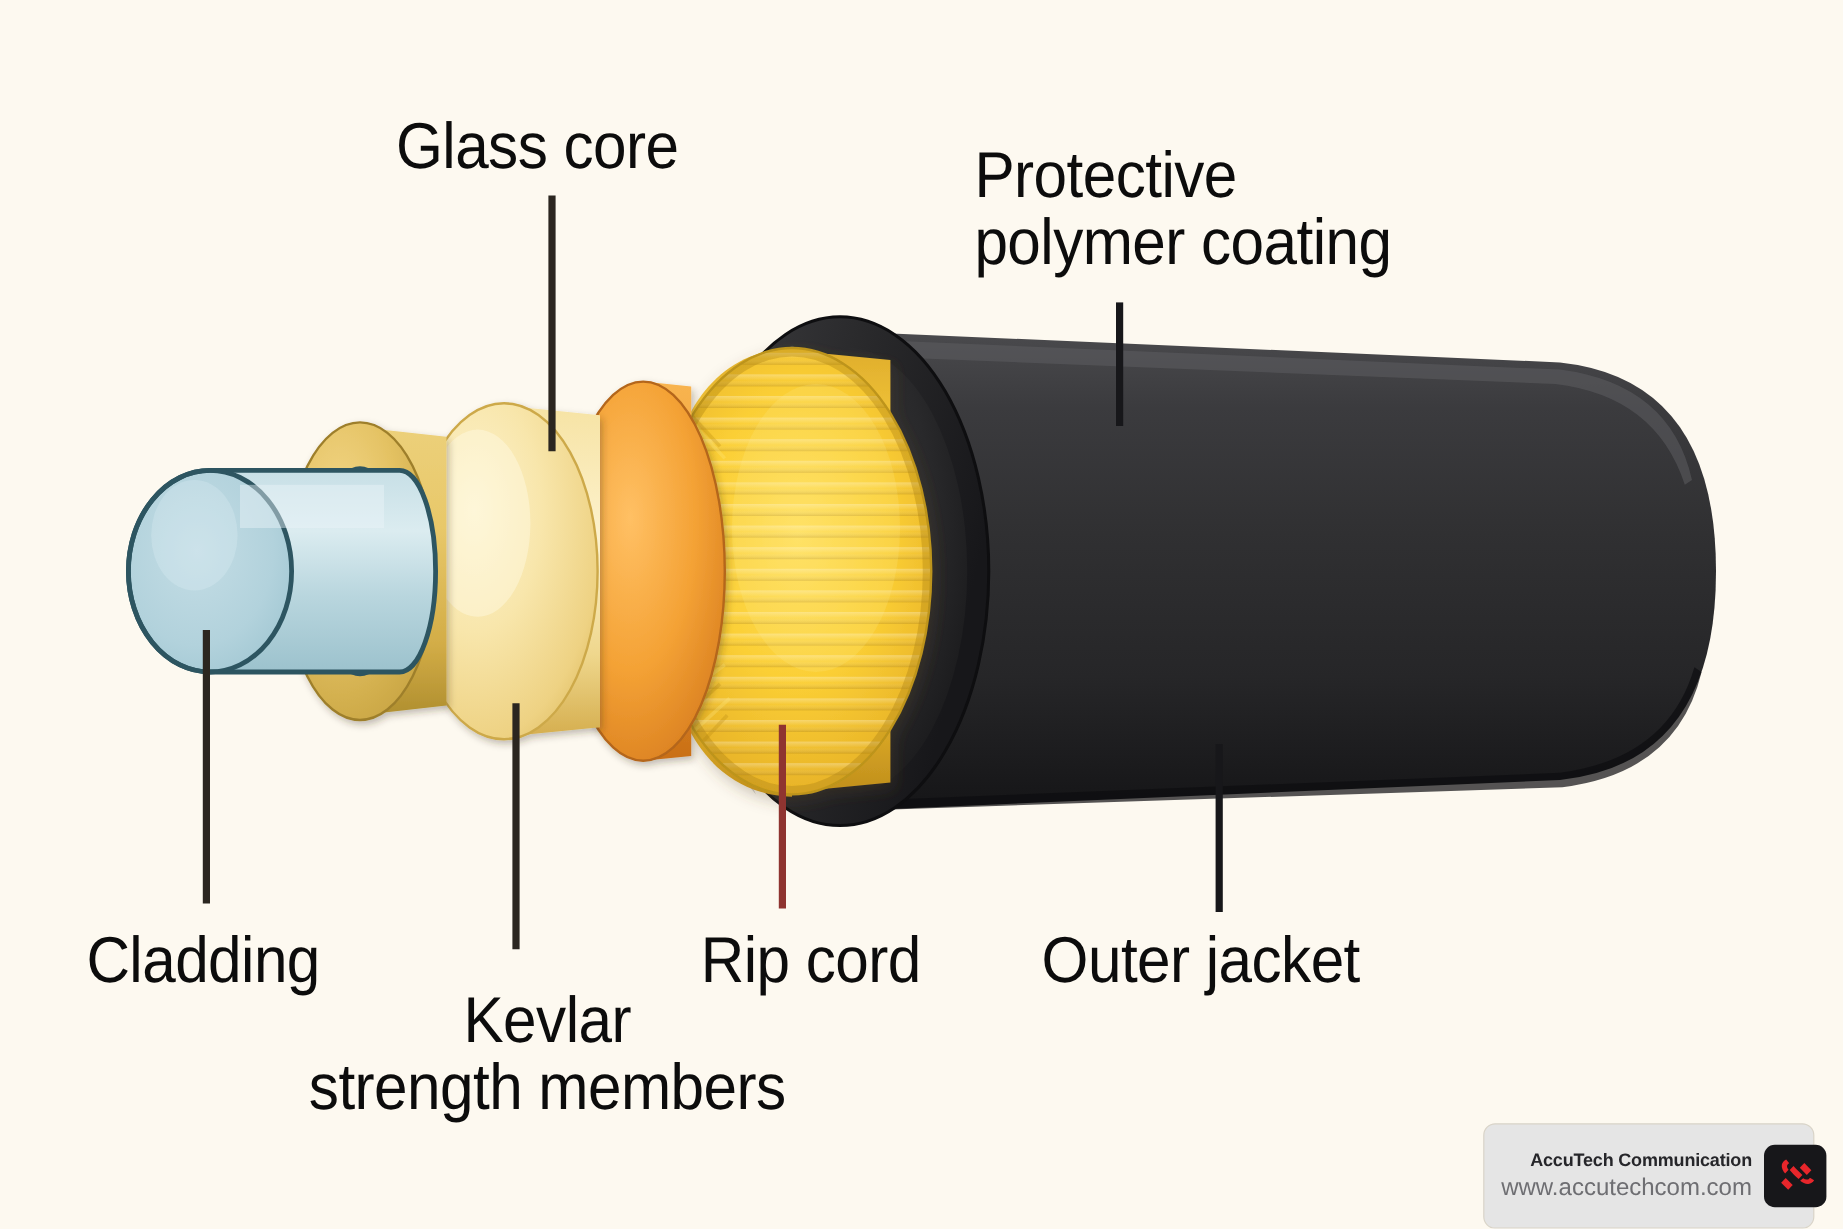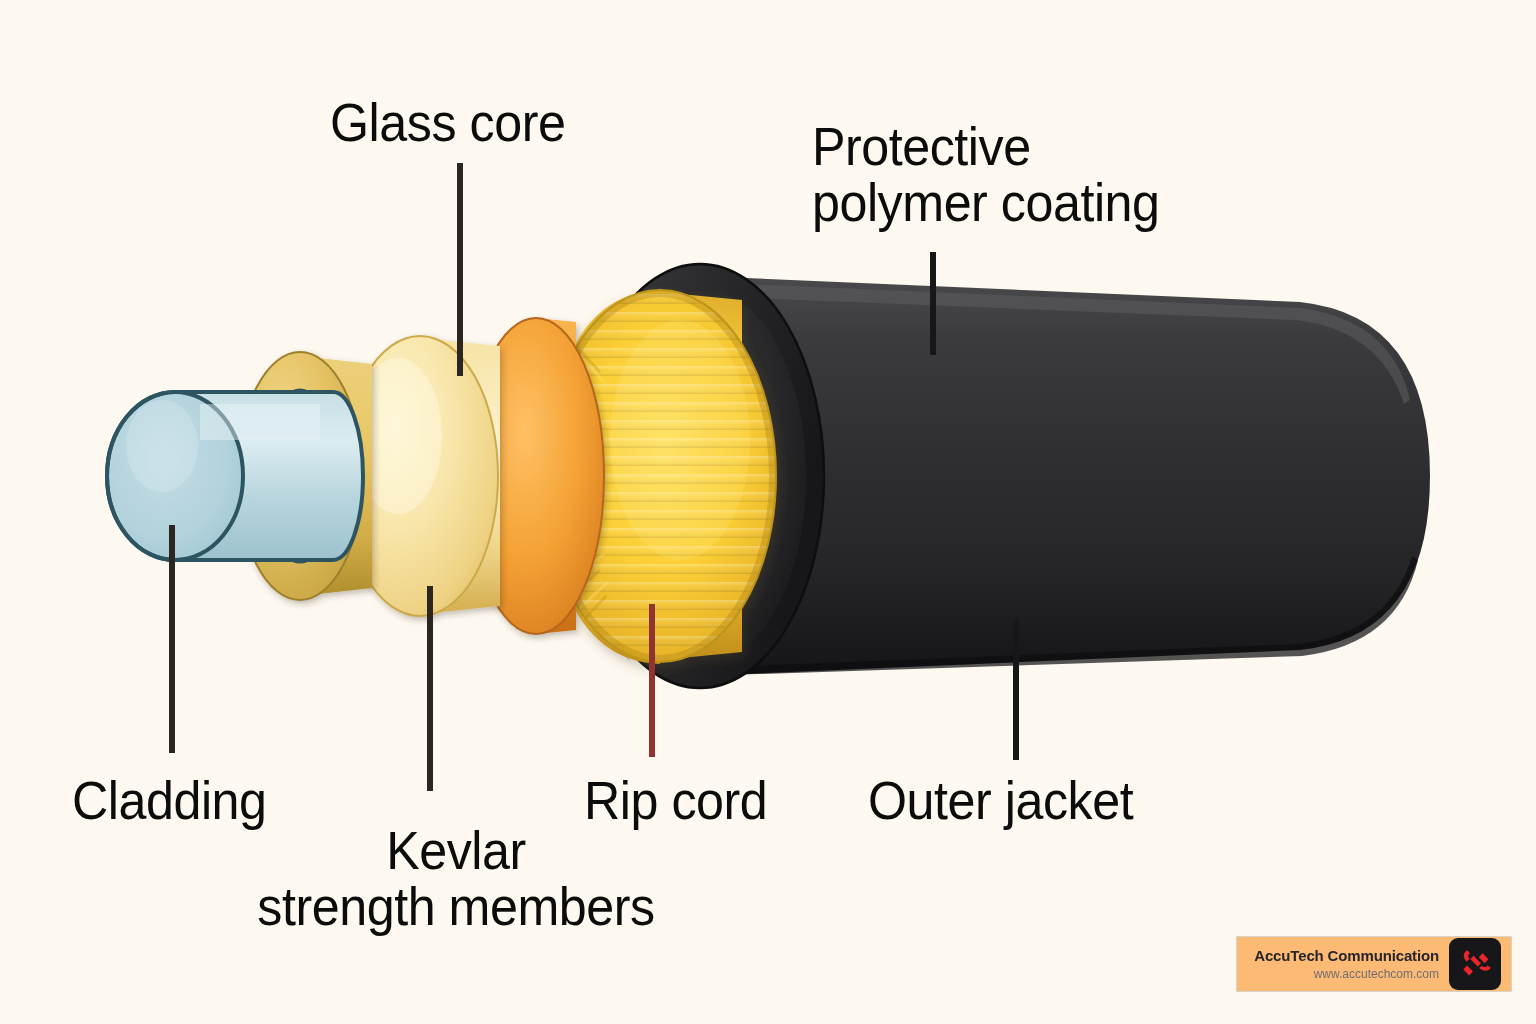--- a/index.html
+++ b/index.html
@@ -42,45 +42,45 @@
   #lbl-kevlar     { left: 226px;  top: 822px; text-align: center; width: 460px; }
   #lbl-ripcord    { left: 584px;  top: 772px; }
   #lbl-jacket     { left: 868px;  top: 772px; }
 
   
   #badge {
     position: absolute;
     left: 1236px;
     top: 936px;
     width: 276px;
-    height: 56px;
-    background: #fdba74;
+    height: 88px;
+    background: #e5e5e5;
     border: 1px solid #d9d4c8;
-    border-radius: 0;
+    border-radius: 10px;
     box-sizing: border-box;
     display: flex;
     align-items: center;
     padding: 0 10px 0 14px;
   }
   #badge-text {
     flex: 1 1 auto;
     text-align: right;
     padding-right: 10px;
   }
   #badge-name {
     font-family: "Liberation Sans", sans-serif;
     font-size: 15px;
     font-weight: bold;
     color: #26262a;
     letter-spacing: -0.15px;
     white-space: nowrap;
   }
   #badge-url {
     font-family: "Liberation Sans", sans-serif;
-    font-size: 12px;
+    font-size: 20px;
     color: #6e6e72;
     margin-top: 3px;
     white-space: nowrap;
   }
   #badge-logo {
     width: 52px;
     height: 52px;
     border-radius: 9px;
     background: #17171a;
     display: flex;

